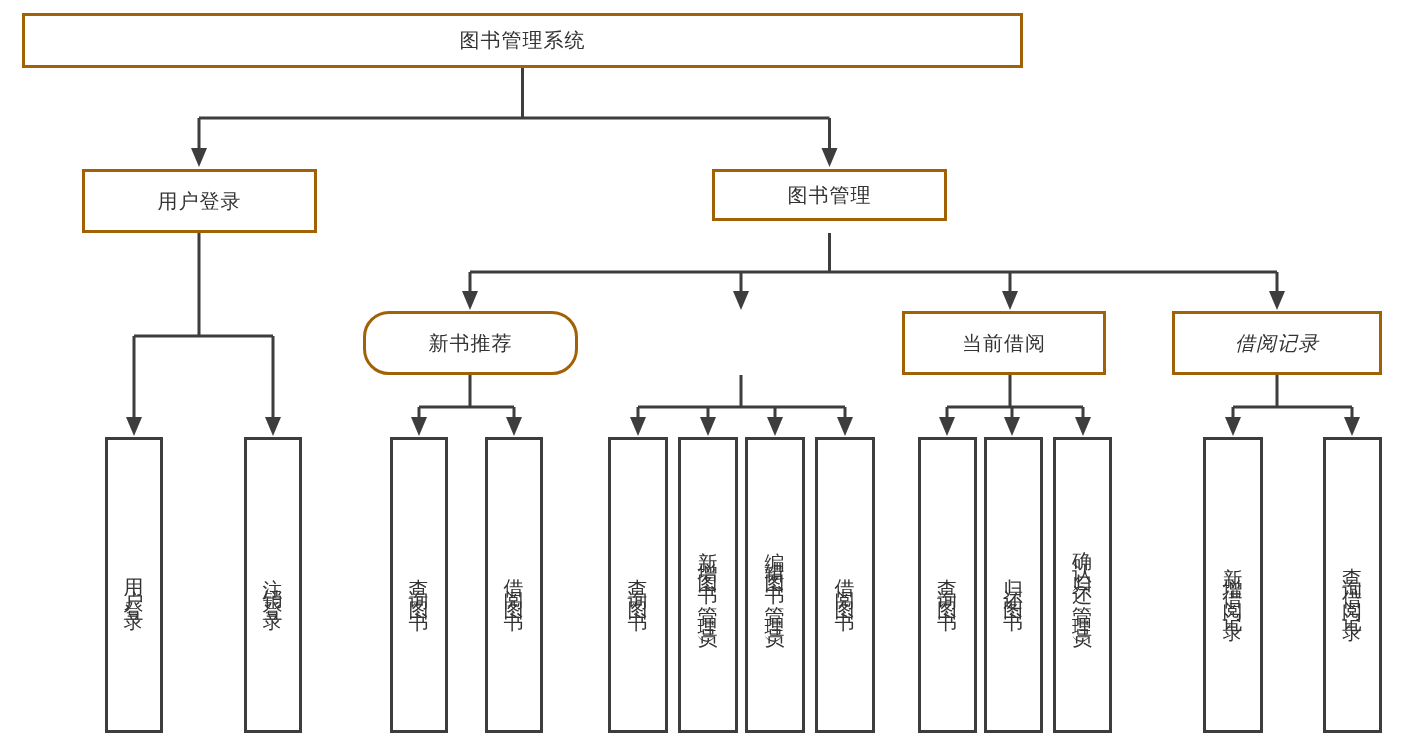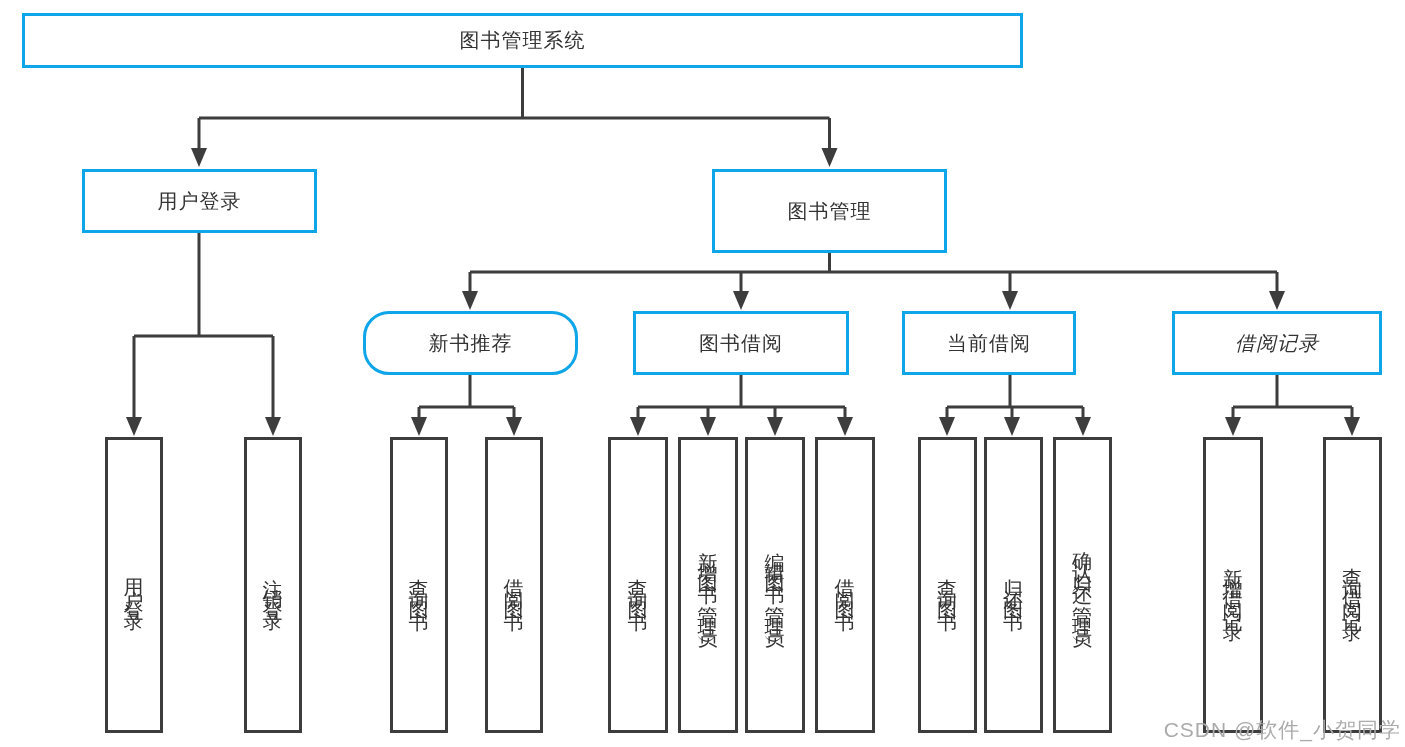--- a/index.html
+++ b/index.html
@@ -13,21 +13,21 @@
   }
   svg.connectors {
     position: absolute;
     left: 0; top: 0;
     width: 1405px; height: 747px;
     z-index: 1;
   }
   .node {
     position: absolute;
     box-sizing: border-box;
-    border: 3px solid #0ea5e9;
+    border: 3px solid #a16207;
     background: #ffffff;
     display: flex;
     align-items: center;
     justify-content: center;
     color: #333333;
     font-size: 20px;
     letter-spacing: 1px;
     z-index: 2;
   }
   .vnode {
@@ -47,24 +47,24 @@
   .vnode span {
     writing-mode: vertical-rl;
     text-orientation: mixed;
     letter-spacing: 11px;
     line-height: 1;
     white-space: nowrap;
   }
   
   .n-root  { left: 22px;  top: 13px;  width: 1001px; height: 55px; }
   .n-l2a   { left: 82px;  top: 169px; width: 235px;  height: 64px; }
-  .n-l2b   { left: 712px; top: 169px; width: 235px;  height: 84px; }
+  .n-l2b   { left: 712px; top: 169px; width: 235px;  height: 52px; }
   .n-l3a   { left: 363px; top: 311px; width: 215px;  height: 64px; border-radius: 26px; }
   .n-l3b   { left: 633px; top: 311px; width: 216px;  height: 64px; }
-  .n-l3c   { left: 902px; top: 311px; width: 174px;  height: 64px; }
+  .n-l3c   { left: 902px; top: 311px; width: 204px;  height: 64px; }
   .n-l3d   { left: 1172px;top: 311px; width: 210px;  height: 64px; font-style: italic; }
   
   .v1  { left: 105px;  width: 58px; }
   .v2  { left: 244px;  width: 58px; }
   .v3  { left: 390px;  width: 58px; }
   .v4  { left: 485px;  width: 58px; }
   .v5  { left: 608px;  width: 60px; }
   .v6  { left: 678px;  width: 60px; }
   .v7  { left: 745px;  width: 60px; }
   .v8  { left: 815px;  width: 60px; }
@@ -127,21 +127,20 @@
       <polygon points="1344,417 1360,417 1352,436"></polygon>
     </g>
   </svg>
 
   <div class="node n-root">图书管理系统</div>
 
   <div class="node n-l2a">用户登录</div>
   <div class="node n-l2b">图书管理</div>
 
   <div class="node n-l3a">新书推荐</div>
-  <div class="node n-l3b">图书借阅</div>
   <div class="node n-l3c">当前借阅</div>
   <div class="node n-l3d">借阅记录</div>
 
   <div class="vnode v1">
     <span>用户登录</span>
   </div>
   <div class="vnode v2">
     <span>注销登录</span>
   </div>
   <div class="vnode v3">
@@ -171,15 +170,14 @@
   <div class="vnode v11">
     <span>确认归还（管理员）</span>
   </div>
   <div class="vnode v12">
     <span>新增借阅记录</span>
   </div>
   <div class="vnode v13">
     <span>查询借阅记录</span>
   </div>
 
-  <div class="watermark">CSDN @软件_小贺同学</div>
 
 </div>
 
 </body></html>

